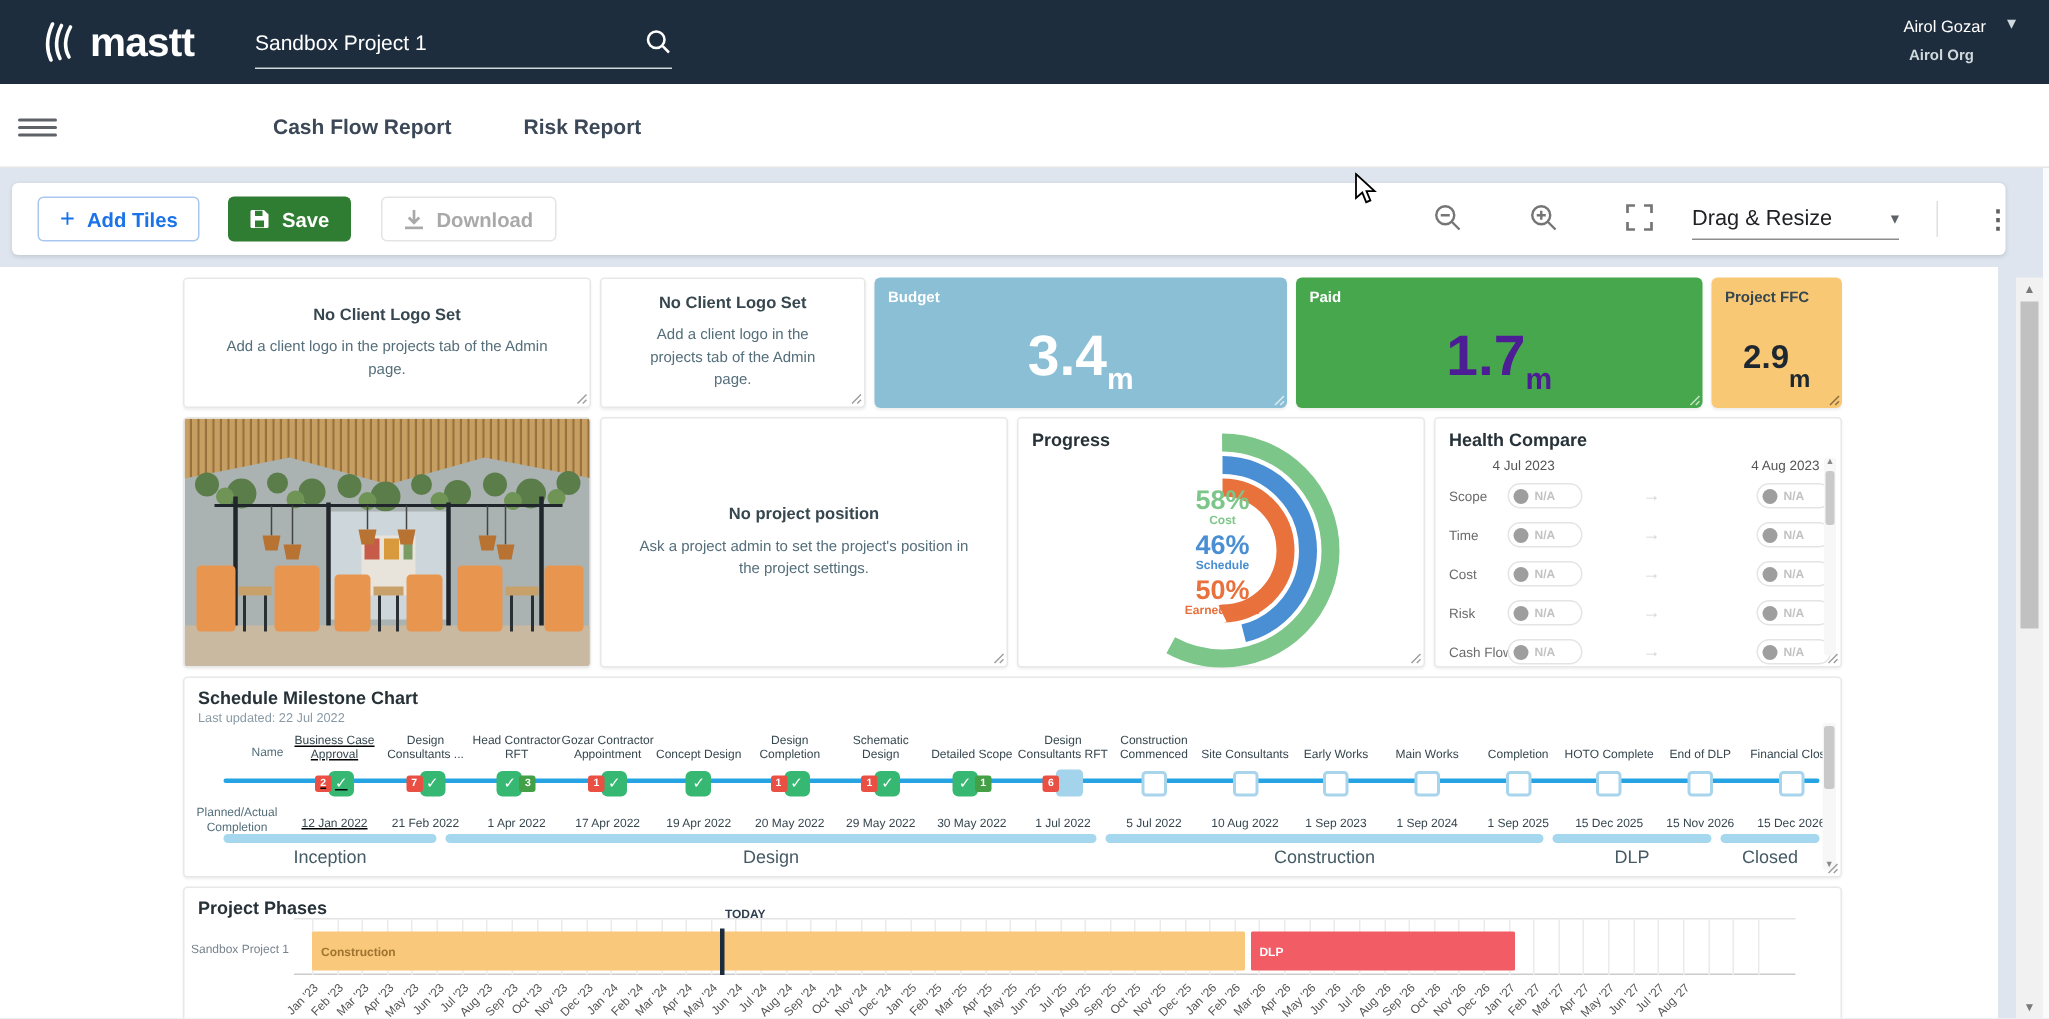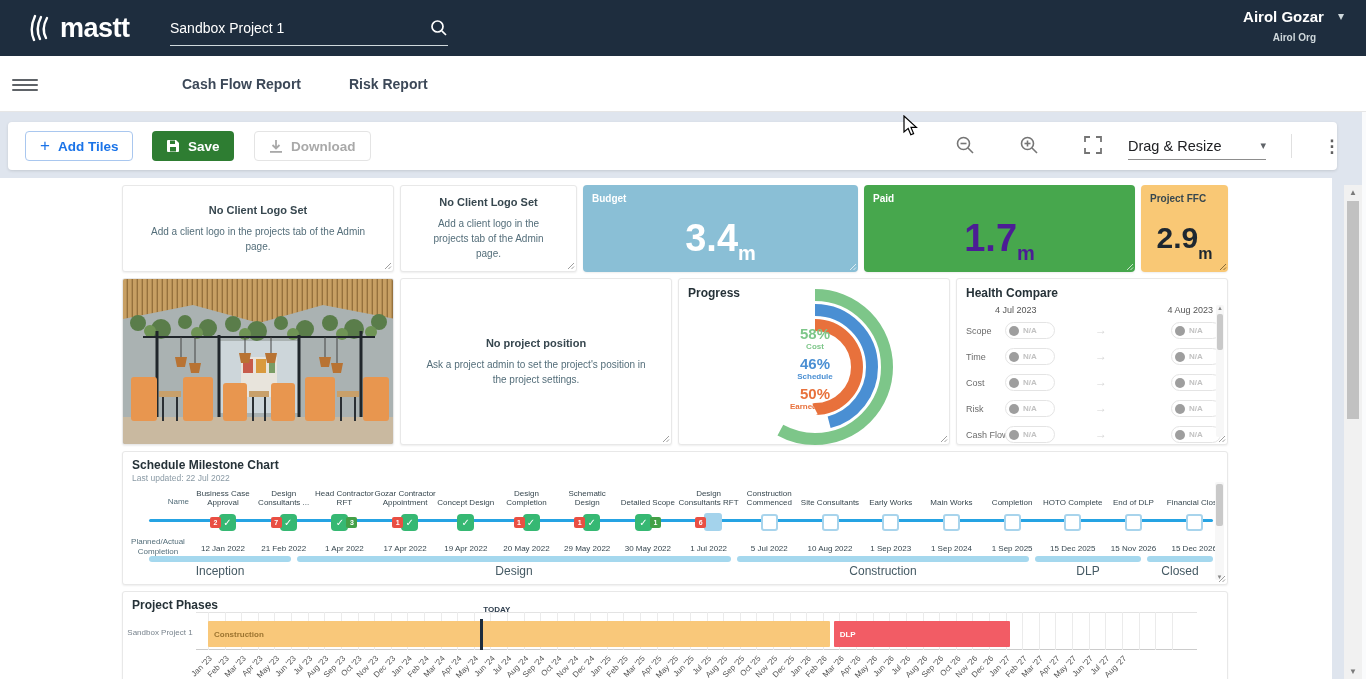--- a/index.html
+++ b/index.html
@@ -7,21 +7,21 @@
   body{font-family:"Liberation Sans","DejaVu Sans",sans-serif;background:#dfe5ee}
   .stage{position:relative;width:1366px;height:679px;overflow:hidden;background:#dfe5ee}
 
   
   .navbar{position:absolute;left:0;top:0;width:1366px;height:56px;background:#1e2d3e;display:flex;align-items:center}
   .brand{display:flex;align-items:center;gap:8px;margin-left:28px}
   .brand-text{color:#fff;font-size:27px;font-weight:700;letter-spacing:-0.5px}
   .nav-search{position:absolute;left:170px;top:10px;width:278px;height:36px;border-bottom:1px solid #cfd8dc;display:flex;align-items:center}
   .nav-search input{background:transparent;border:none;outline:none;color:#fff;font-size:14px;flex:1;font-family:inherit}
   .user{position:absolute;right:22px;top:8px;text-align:right}
-  .user-name{color:#fff;font-size:15px;font-weight:700;display:inline-block}
+  .user-name{color:#fff;font-size:11px;font-weight:400;display:inline-block}
   .user-caret{color:#cfd8dc;font-size:12px;margin-left:14px;vertical-align:2px}
   .user-org{color:#cfd8dc;font-size:10px;font-weight:700;margin-top:6px;margin-right:28px}
 
   
   .tabbar{position:absolute;left:0;top:56px;width:1366px;height:56px;background:#fff;border-bottom:1px solid #e6e6e6}
   .menu-btn{position:absolute;left:12px;top:20px;width:26px;height:18px;background:none;border:none;cursor:pointer}
   .menu-btn i{display:block;height:2px;background:#5f6368;margin:3px 0;border-radius:1px}
   .tab{position:absolute;top:0;height:55px;display:flex;align-items:center;font-size:14px;font-weight:600;color:#3c4858;cursor:pointer}
   .tab.active{color:#2196f3}
   .tab-underline{position:absolute;left:64px;top:109px;width:72px;height:3px;background:#2196f3}
@@ -47,26 +47,26 @@
   .tile-title{position:absolute;left:9px;top:7px;font-size:12px;font-weight:700;color:#263238}
   .empty-tile{display:flex;flex-direction:column;align-items:center;justify-content:center;text-align:center;padding:0 22px}
   .empty-title{font-size:11px;font-weight:700;color:#37474f;margin-bottom:8px}
   .empty-sub{font-size:10px;color:#546e7a;line-height:15px}
 
   .stat-tile{border:none;border-radius:4px;display:flex;flex-direction:column}
   .stat-label{font-size:10px;font-weight:700;padding:8px 0 0 9px}
   .stat-value{flex:1;display:flex;align-items:center;justify-content:center;font-weight:700}
   .stat-value .num{font-size:38px;line-height:38px}
   .stat-value .suffix{font-size:20px;align-self:flex-end;padding-bottom:7px}
-  .stat-sm .num{font-size:30px}
+  .stat-sm .num{font-size:22px}
   .stat-sm .suffix{font-size:16px;padding-bottom:9px}
 
   
   .pg-labels{position:absolute;left:66px;top:46px;width:140px;text-align:center}
-  .pg-val{font-size:15px;font-weight:700;line-height:17px}
+  .pg-val{font-size:18px;font-weight:700;line-height:17px}
   .pg-lbl{font-size:8px;font-weight:700;line-height:9px;margin-bottom:4px}
 
   
   .h-dates{position:absolute;left:0;top:26px;width:100%;font-size:9px;color:#555}
   .h-rows{position:absolute;left:0;top:40px;width:100%}
   .h-row{position:relative;height:26px}
   .h-label{position:absolute;left:9px;top:7px;font-size:9px;color:#6b6b6b}
   .h-pill{position:absolute;top:3px;width:50px;height:17px;border:1px solid #e4e4e4;border-radius:9px;display:flex;align-items:center;padding:0 3px;background:#fff}
   .h-pill.p1{left:48px}.h-pill.p2{left:214px}
   .h-dot{width:10px;height:10px;border-radius:50%;background:#9e9e9e}
@@ -453,21 +453,21 @@
         </svg>
     </div>
 
     <div class="tile" style="left:122px;top:273px;width:1106px;height:134px">
       <div class="tile-title" style="top:6px">Schedule Milestone Chart</div>
       <div class="ms-sub">Last updated: 22 Jul 2022</div>
       <div class="ms-axis-label" style="left:4px;top:45px;width:62px;text-align:right">Name</div>
       <div class="ms-axis-label" style="left:2px;top:85px;width:66px;line-height:10px">Planned/Actual Completion</div>
       <div class="ms-line"></div>
       <div id="ms-plot">
-          <div class="ms-col" style="left: 100px;">
+          <div class="ms-col" style="left: 100px; text-decoration: underline;">
             <div class="ms-name">Business Case Approval</div>
             <div class="ms-mark">
               <span class="ms-badge red">2</span>
               <span class="ms-sq done">✓</span>
             </div>
             <div class="ms-date">12 Jan 2022</div>
           </div>
           <div class="ms-col" style="left: 160.7px;">
             <div class="ms-name">Design Consultants ...</div>
             <div class="ms-mark">

